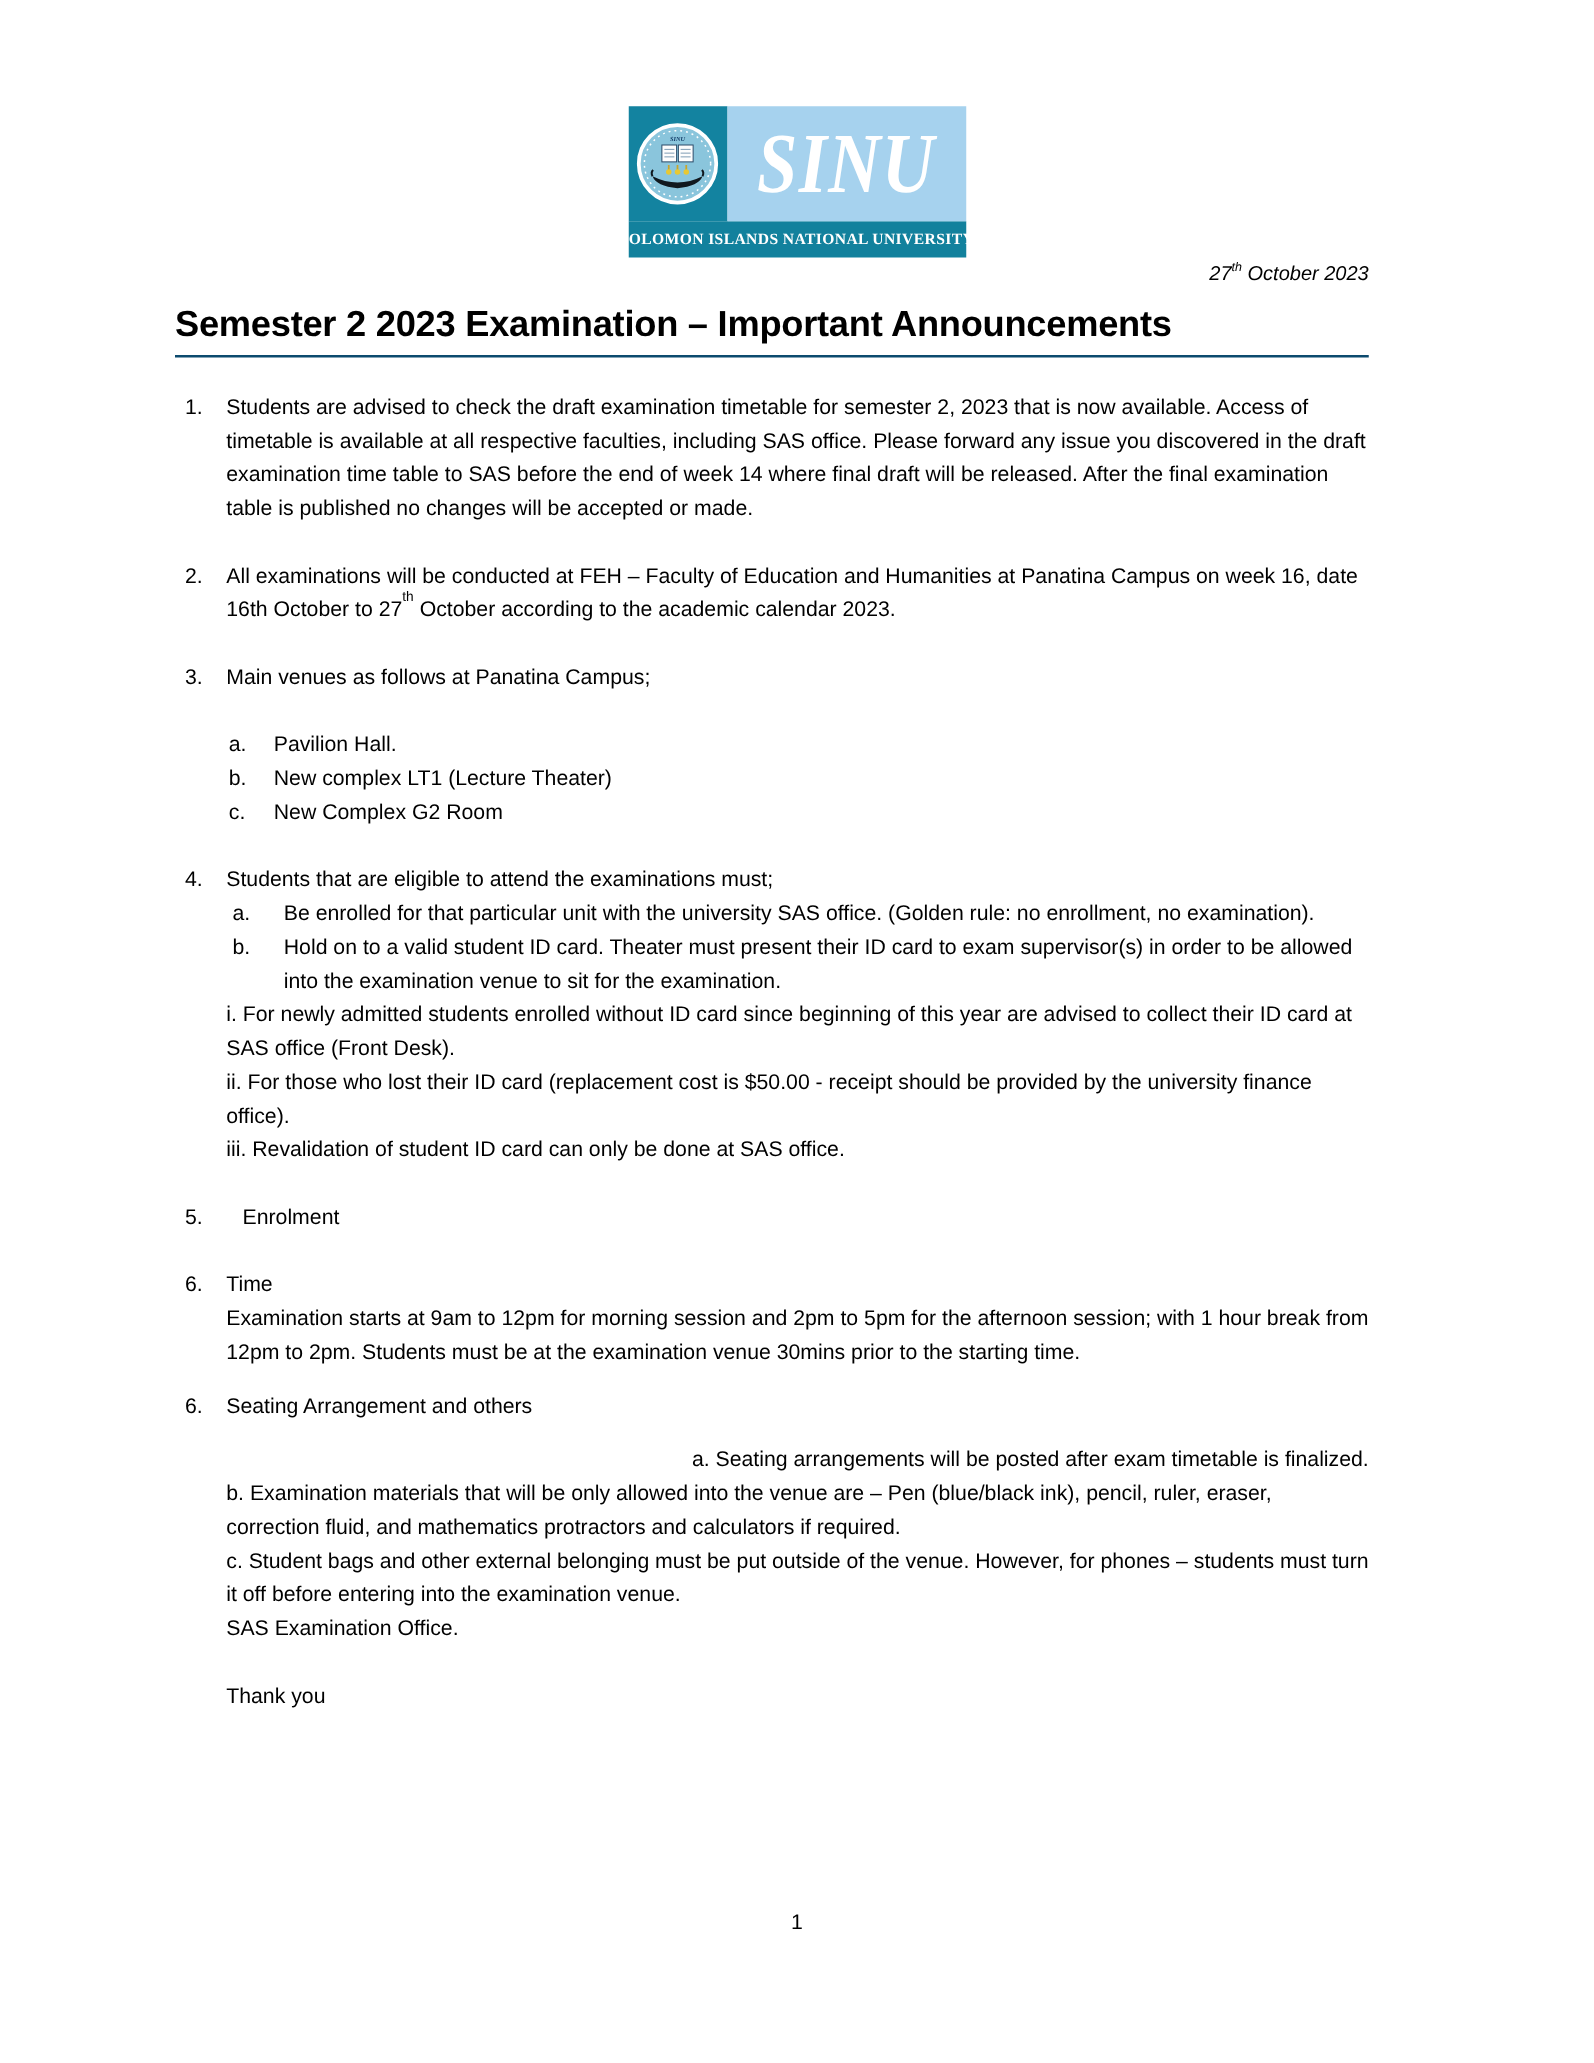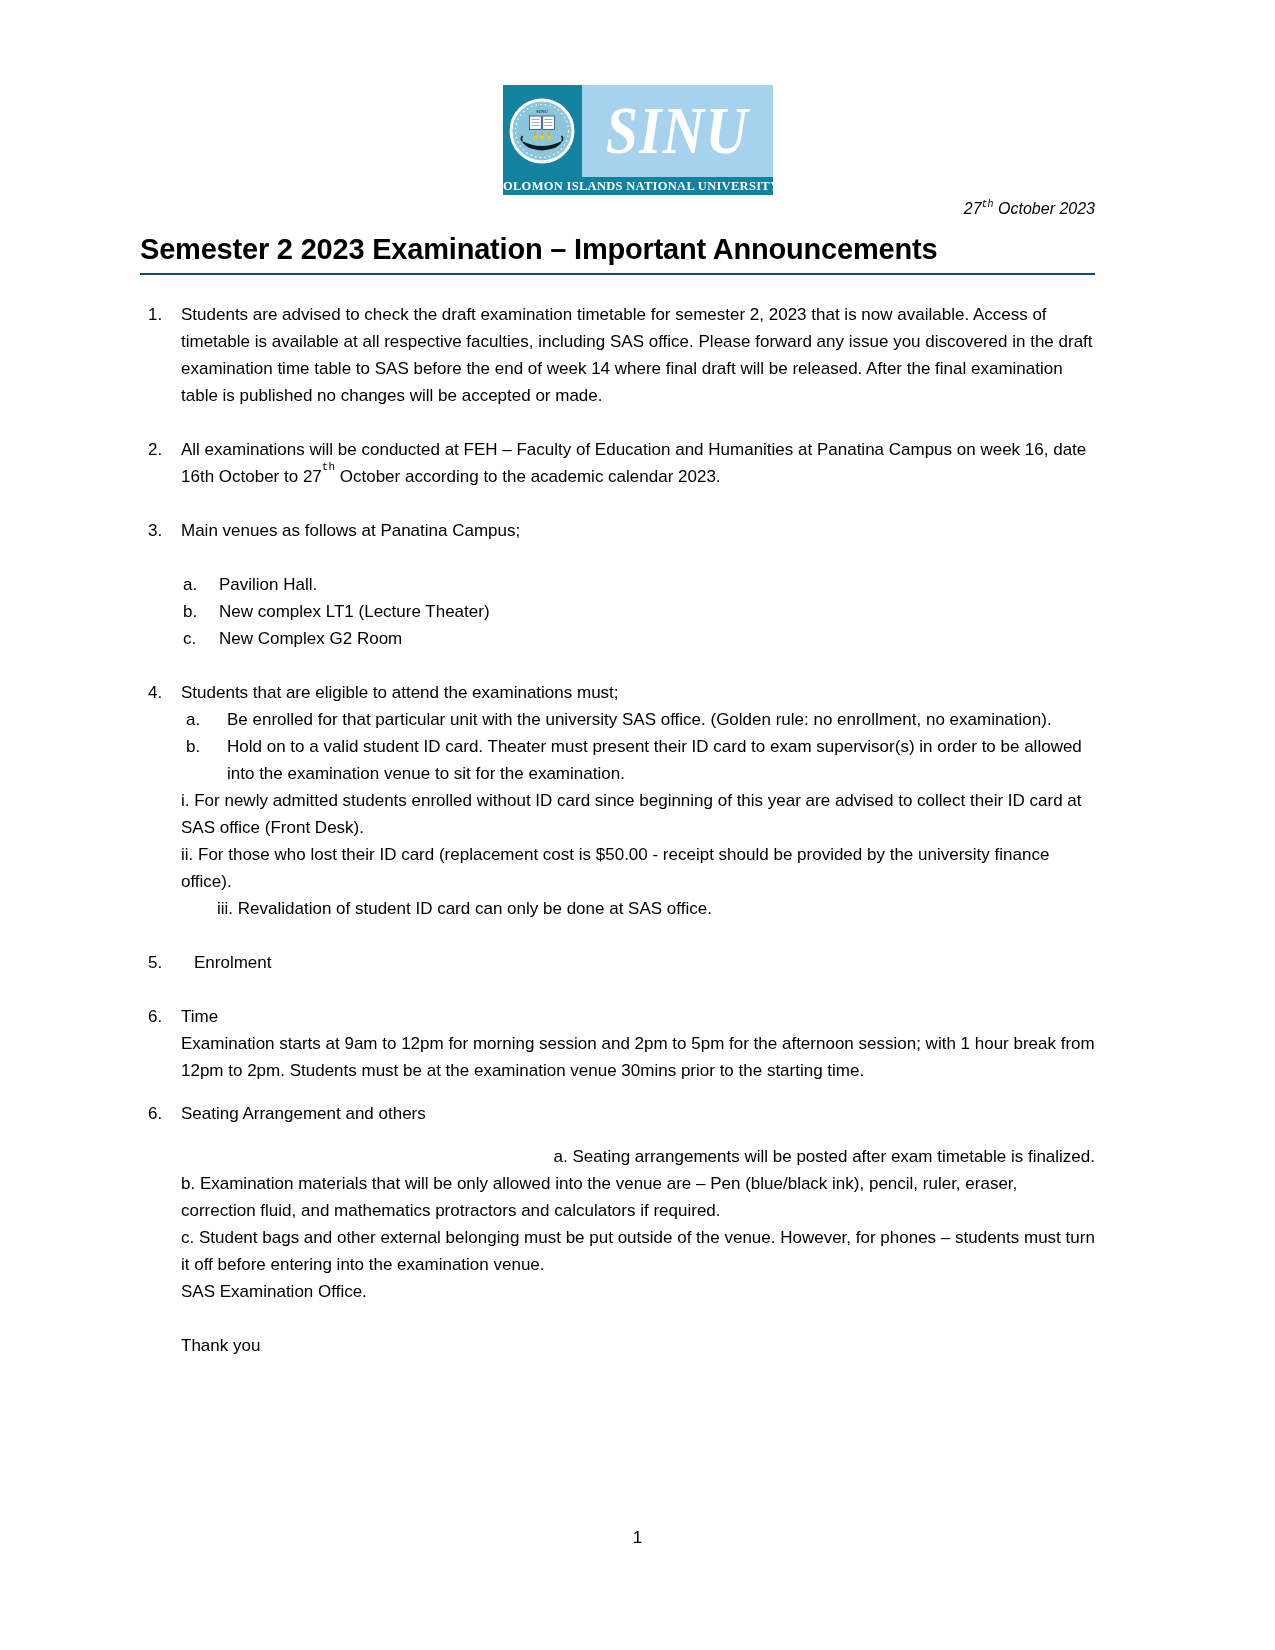--- a/index.html
+++ b/index.html
@@ -5,40 +5,40 @@
   html,body{margin:0;padding:0;background:#ffffff;}
   body{width:1275px;height:1650px;position:relative;font-family:"Liberation Sans","DejaVu Sans",sans-serif;color:#000;}
   .page{position:relative;width:1275px;height:1650px;overflow:hidden;}
 
   
   .logo{width:270px;margin:85px auto 0 auto;}
   .logo-top{display:flex;height:92px;font-style:italic;}
   .logo-emblem{width:79px;background:#1383a0;display:flex;align-items:center;justify-content:center;}
   .logo-acronym{flex:1;background:#a6d2ee;display:flex;align-items:center;justify-content:center;overflow:hidden;}
   .logo-acronym span{font-family:"Liberation Serif","DejaVu Serif",serif;font-weight:bold;color:#ffffff;font-size:58px;letter-spacing:1px;transform:scaleY(1.18);line-height:1;}
-  .logo-banner{height:18px;background:#12819d;color:#ffffff;font-family:"Liberation Serif","DejaVu Serif",serif;font-weight:bold;font-size:12.5px;letter-spacing:.3px;display:flex;align-items:center;justify-content:center;white-space:nowrap;}
+  .logo-banner{height:29px;background:#12819d;color:#ffffff;font-family:"Liberation Serif","DejaVu Serif",serif;font-weight:bold;font-size:12.5px;letter-spacing:.3px;display:flex;align-items:center;justify-content:center;white-space:nowrap;}
 
   
   .content{margin:0 0 0 140px;width:955px;}
   .date-line{margin-top:5px;text-align:right;font-style:italic;font-size:16px;height:20px;padding-right:0;}
   .date-line sup{font-size:10px;position:relative;top:-1px;}
   .doc-title{margin-top:13px;font-size:29px;font-weight:bold;letter-spacing:-0.2px;padding-bottom:7px;border-bottom:2px solid #0c4a6e;}
 
   
   .doc-body{padding-top:26px;font-size:17px;line-height:27px;}
   .block{display:flex;align-items:flex-start;}
   .block .marker{flex:0 0 auto;box-sizing:border-box;}
   .block .txt{flex:1 1 auto;min-width:0;}
   .item .marker{width:41px;padding-left:8px;}
   .sub{margin-left:43px;}
   .sub .marker{width:36px;}
   .subw{margin-left:46px;}
   .subw .marker{width:41px;}
   .plain{display:block;margin-left:41px;}
-  sup{font-size:11px;line-height:0;position:relative;top:-5px;font-family:Liberation Mono, monospace;}
+  sup{font-size:11px;line-height:0;position:relative;top:-5px;}
 
   
   .page-number{position:absolute;top:1528px;left:0;width:1275px;text-align:center;font-size:17px;}
 </style>
 </head>
 <body>
 
 <div class="page">
 
   <div class="logo">
@@ -107,21 +107,21 @@
         <div class="block subw">
           <span class="marker">a.</span>
           <span class="txt"><span>Be enrolled for that particular unit with the university SAS office. (Golden rule: no enrollment, no examination).</span></span>
         </div>
         <div class="block subw">
           <span class="marker">b.</span>
           <span class="txt"><span>Hold on to a valid student ID card. Theater must present their ID card to exam supervisor(s) in order to be allowed into the examination venue to sit for the examination.</span></span>
         </div>
         <div class="block plain"><span class="txt" style="text-indent: 6px;"><span>i. For newly admitted students enrolled without ID card since beginning of this year are advised to collect their ID card at SAS office (Front Desk).</span></span></div>
         <div class="block plain"><span class="txt"><span>ii. For those who lost their ID card (replacement cost is $50.00 - receipt should be provided by the university finance office).</span></span></div>
-        <div class="block plain"><span class="txt" style="text-indent: 6px; margin-left: 36px;"><span>iii. Revalidation of student ID card can only be done at SAS office.</span></span></div>
+        <div class="block plain"><span class="txt" style="text-indent: 6px;"><span>iii. Revalidation of student ID card can only be done at SAS office.</span></span></div>
         <div class="block item" style="margin-top: 27px;">
           <span class="marker">5.</span>
           <span class="txt" style="text-indent: 13px;"><span>Enrolment</span><br></span>
         </div>
         <div class="block item" style="margin-top: 27px;">
           <span class="marker">6.</span>
           <span class="txt"><span>Time</span><br><span>Examination starts at 9am to 12pm for morning session and 2pm to 5pm for the afternoon session; with 1 hour break from 12pm to 2pm. Students must be at the examination venue 30mins prior to the starting time.</span></span>
         </div>
         <div class="block item" style="margin-top: 16px;">
           <span class="marker">6.</span>

